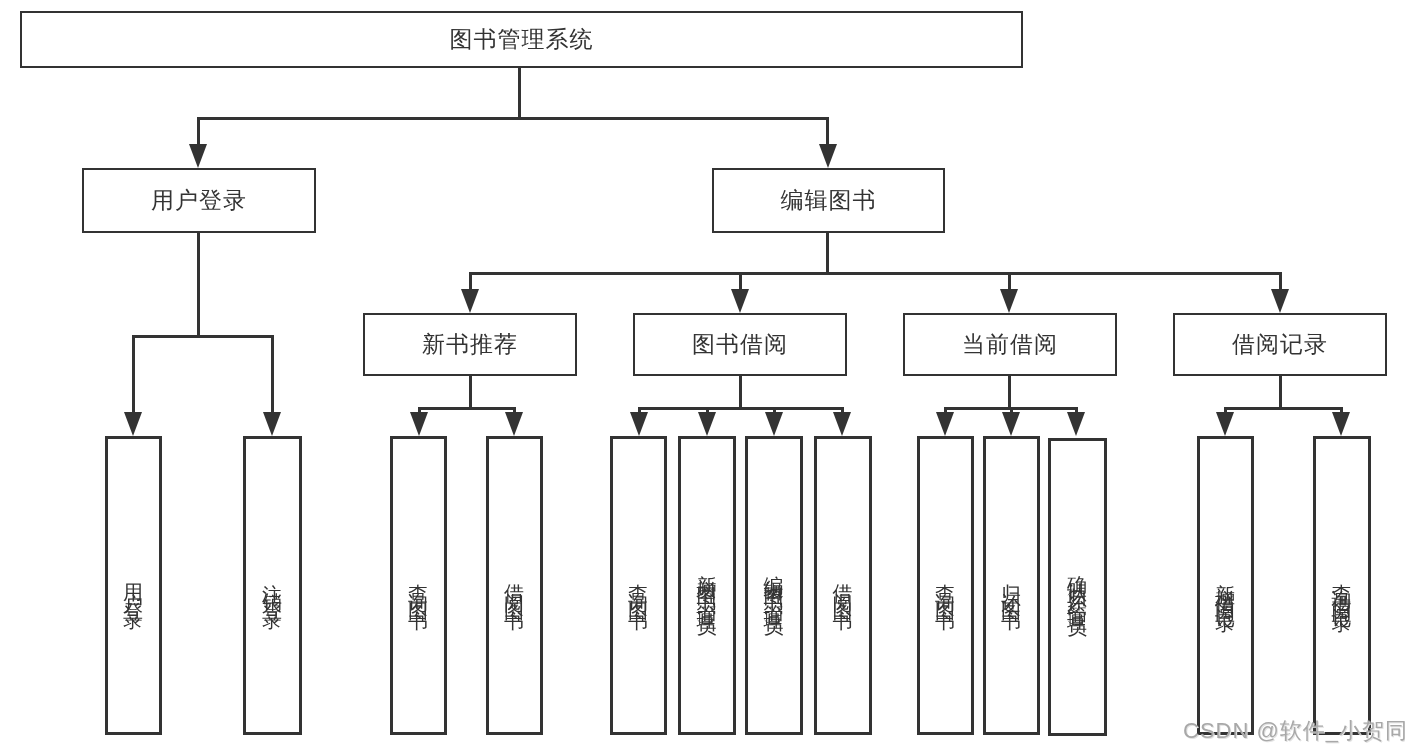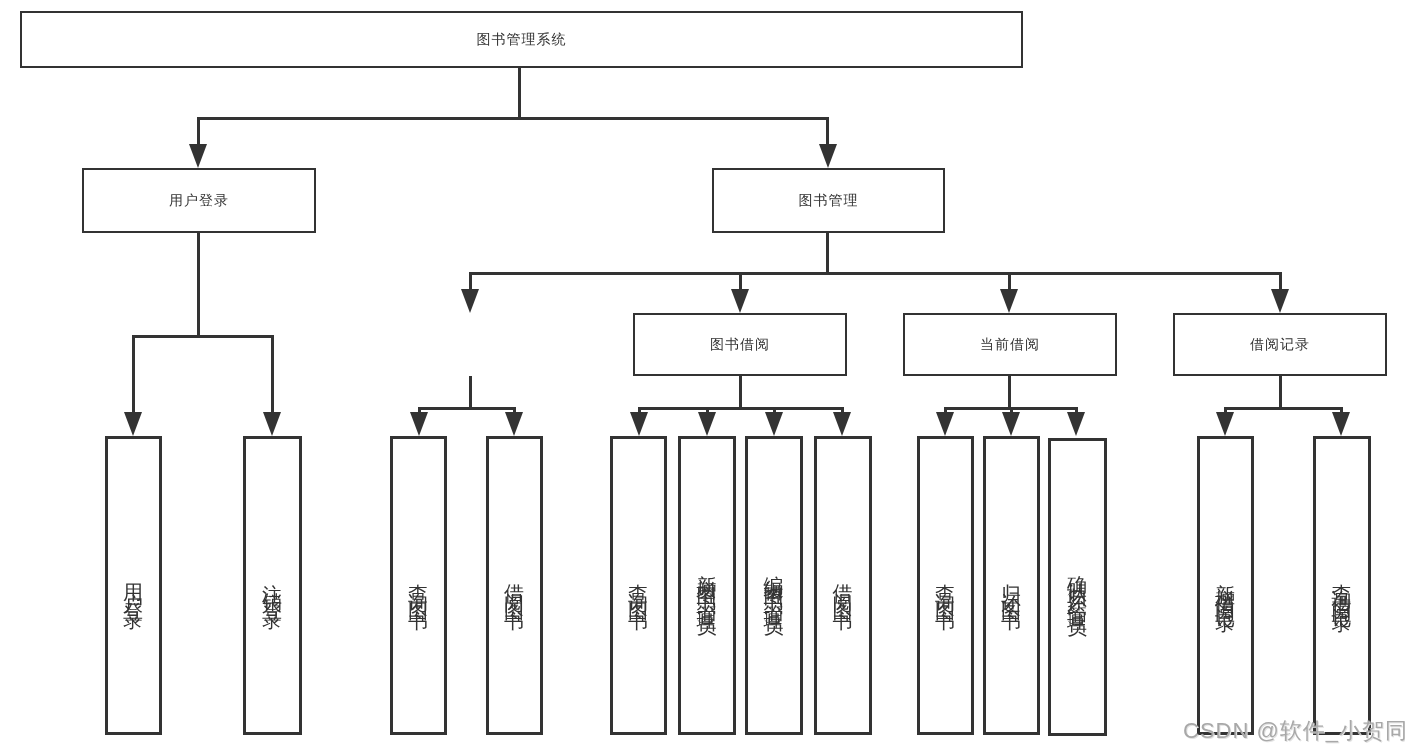--- a/index.html
+++ b/index.html
@@ -3,21 +3,21 @@
 <meta charset="utf-8">
 <style>
   html,body{margin:0;padding:0;background:#ffffff;}
   #canvas{
     position:relative;width:1405px;height:747px;background:#ffffff;overflow:hidden;
     font-family:"Liberation Sans","DejaVu Sans",sans-serif;color:#333333;
   }
   .node{
     position:absolute;box-sizing:border-box;background:#ffffff;border:2px solid #333333;
     display:flex;align-items:center;justify-content:center;
-    font-size:14px;letter-spacing:1px;color:#333333;
+    font-size:23px;letter-spacing:1px;color:#333333;
   }
   .vnode{
     position:absolute;box-sizing:border-box;background:#ffffff;border:3px solid #333333;
     display:flex;align-items:center;justify-content:center;
     writing-mode:vertical-rl;text-orientation:mixed;
     font-size:20px;letter-spacing:9px;line-height:1;color:#333333;
   }
   .vnode.long{letter-spacing:6px;}
   .vl{position:absolute;width:3px;background:#333333;}
   .hl{position:absolute;height:3px;background:#333333;}
@@ -45,41 +45,44 @@
   <div class="hl" style="left:197px;top:117px;width:632px;"></div>
   <div class="vl" style="left:197px;top:117px;height:30px;"></div>
   <div class="arrow" style="left:189px;top:144px;"></div>
   <div class="vl" style="left:826px;top:117px;height:30px;"></div>
   <div class="arrow" style="left:819px;top:144px;"></div>
 
   <div class="node" style="left:82px;top:168px;width:234px;height:65px;">
     <span>用户登录</span>
   </div>
   <div class="node" style="left:712px;top:168px;width:233px;height:65px;">
-    <span>图书管理</span>
+    <span>编辑图书</span>
   </div>
 
   <div class="vl" style="left:197px;top:233px;height:104px;"></div>
   <div class="hl" style="left:132px;top:335px;width:141px;"></div>
   <div class="vl" style="left:132px;top:335px;height:80px;"></div>
   <div class="arrow" style="left:124px;top:412px;"></div>
   <div class="vl" style="left:271px;top:335px;height:80px;"></div>
   <div class="arrow" style="left:263px;top:412px;"></div>
 
   <div class="vl" style="left:826px;top:233px;height:41px;"></div>
   <div class="hl" style="left:469px;top:272px;width:812px;"></div>
   <div class="vl" style="left:469px;top:272px;height:18px;"></div>
   <div class="arrow" style="left:461px;top:289px;"></div>
   <div class="vl" style="left:739px;top:272px;height:18px;"></div>
   <div class="arrow" style="left:731px;top:289px;"></div>
   <div class="vl" style="left:1008px;top:272px;height:18px;"></div>
   <div class="arrow" style="left:1000px;top:289px;"></div>
   <div class="vl" style="left:1279px;top:272px;height:18px;"></div>
   <div class="arrow" style="left:1271px;top:289px;"></div>
 
+  <div class="node" style="left:363px;top:313px;width:214px;height:63px;">
+    <span>新书推荐</span>
+  </div>
   <div class="node" style="left:903px;top:313px;width:214px;height:63px;">
     <span>当前借阅</span>
   </div>
   <div class="node" style="left:633px;top:313px;width:214px;height:63px;">
     <span>图书借阅</span>
   </div>
   <div class="node" style="left:1173px;top:313px;width:214px;height:63px;">
     <span>借阅记录</span>
   </div>
 

